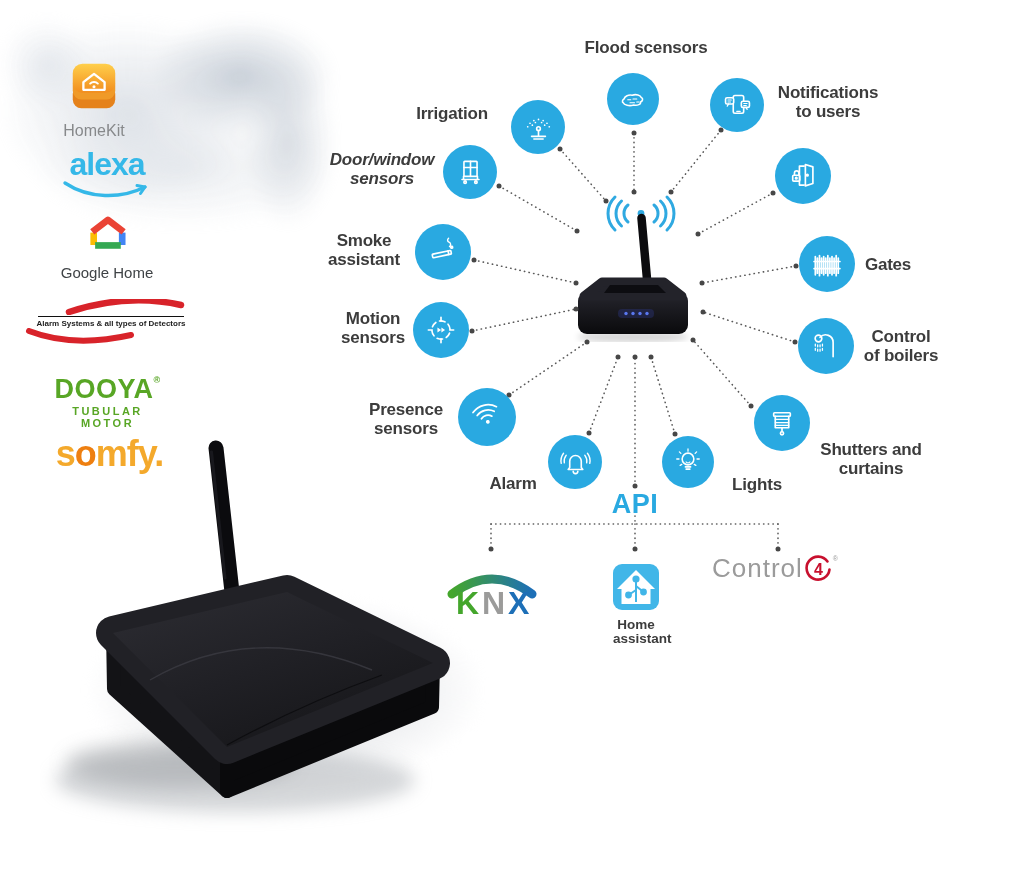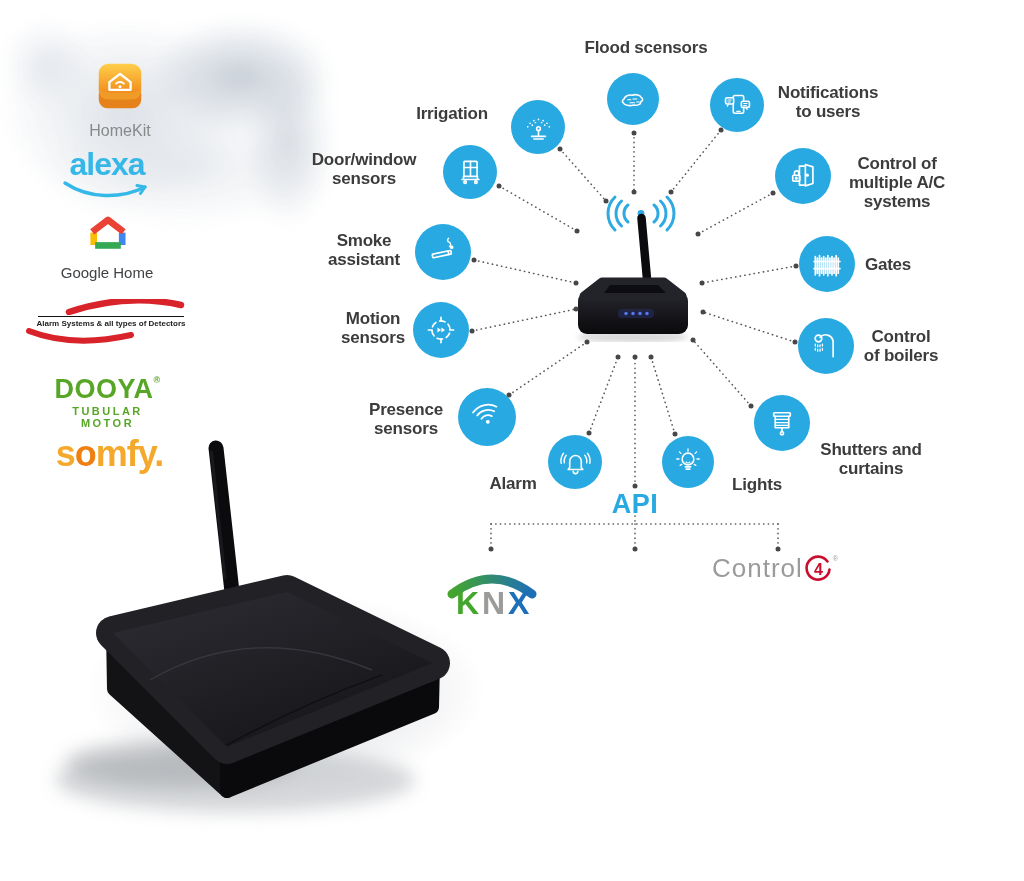--- a/index.html
+++ b/index.html
@@ -29,34 +29,34 @@
   #bub-motion{left:413px;top:302px;width:56px;height:56px;}
   #bub-boilers{left:798px;top:318px;width:56px;height:56px;}
   #bub-presence{left:458px;top:388px;width:58px;height:58px;}
   #bub-shutters{left:754px;top:395px;width:56px;height:56px;}
   #bub-alarm{left:548px;top:435px;width:54px;height:54px;}
   #bub-lights{left:662px;top:436px;width:52px;height:52px;}
   
   .nlabel{position:absolute;transform:translate(-50%,-50%);text-align:center;font-weight:bold;
     font-size:17px;line-height:1.13;color:#3C3C3C;white-space:pre-line;letter-spacing:-0.2px;}
   #lab-flood{left:634px;top:48px;margin-left:12px;}  #lab-irrigation{left:452px;top:114px;}
-  #lab-notifications{left:828px;top:102px;}  #lab-door{left:364px;top:169px;}
+  #lab-notifications{left:828px;top:102px;}  #lab-door{left:382px;top:169px;font-style:italic;}
   #lab-ac{left:897px;top:183px;}  #lab-smoke{left:364px;top:250px;}
   #lab-gates{left:888px;top:265px;}  #lab-motion{left:373px;top:328px;}
   #lab-boilers{left:901px;top:346px;}  #lab-presence{left:406px;top:419px;}
   #lab-shutters{left:871px;top:423px;margin-top:36px;}  #lab-alarm{left:513px;top:484px;}
   #lab-lights{left:757px;top:485px;}
   #lab-api{position:absolute;left:635px;top:504px;transform:translate(-50%,-50%);
     font-weight:bold;font-size:27px;color:#29A9E1;letter-spacing:.5px;}
   
   #lines{position:absolute;left:0;top:0;}
   #lines line{stroke:#5a5a5a;stroke-width:1.6;stroke-dasharray:0.3 4.4;stroke-linecap:round;}
   
   .partner{position:absolute;text-align:center;}
-  #homekit{left:72px;top:58px;width:96px;}
+  #homekit{left:46px;top:58px;width:96px;}
   #homekit .plabel{font-size:16px;color:#87898B;margin-top:4px;}
   #alexa{left:55px;top:148px;width:104px;}
   #alexa .word{font-size:32px;font-weight:bold;color:#35B8E8;letter-spacing:-1px;line-height:1;}
   #googlehome{left:56px;top:216px;width:102px;}
   #googlehome .plabel{font-size:15px;color:#3F4346;margin-top:6px;}
   #maximum{left:25px;top:299px;width:172px;}
   #maximum .mtitle{font-size:18px;font-weight:900;color:#101010;letter-spacing:-0.5px;display:inline;}
   #maximum .msub{font-size:13.5px;font-weight:bold;color:#101010;display:inline;margin-left:3px;}
   #maximum .mline{width:146px;border-bottom:1.6px solid #101010;margin:1px auto 2px auto;}
   #maximum .mtag{font-size:8px;font-weight:bold;color:#1d1d1d;letter-spacing:0;}
@@ -371,23 +371,20 @@
       <path d="M24 6.5v3 M12.5 10.5l2 2 M35.5 10.5l-2 2 M9 20h3 M36 20h3 M13.5 28.5l2.2-1.3 M34.5 28.5l-2.2-1.3" stroke-width="1.7"></path>
     </svg>
   </div>
 
   <div class="nlabel" id="lab-flood">Flood scensors</div>
   <div class="nlabel" id="lab-irrigation">Irrigation</div>
   <div class="nlabel" id="lab-notifications">Notifications
 to users</div>
   <div class="nlabel" id="lab-door">Door/window
 sensors</div>
-  <div class="nlabel" id="lab-ac">Control of
-multiple A/C
-systems</div>
   <div class="nlabel" id="lab-smoke">Smoke
 assistant</div>
   <div class="nlabel" id="lab-gates">Gates</div>
   <div class="nlabel" id="lab-motion">Motion
 sensors</div>
   <div class="nlabel" id="lab-boilers">Control
 of boilers</div>
   <div class="nlabel" id="lab-presence">Presence
 sensors</div>
   <div class="nlabel" id="lab-shutters">Shutters and
@@ -404,20 +401,36 @@
         </linearGradient>
       </defs>
     <path d="M8 32 Q48 2 88 32" stroke="url(#knxg)" stroke-width="9" fill="none" stroke-linecap="round"></path>
     <text y="52" font-family="Liberation Sans, sans-serif" font-size="32" font-weight="bold">
       <tspan x="12" fill="#44A62C">K</tspan>
       <tspan x="38" fill="#9B9B9A">N</tspan>
       <tspan x="64" fill="#1D6FB7">X</tspan>
     </text>
   </svg>
 
+  <div id="hassistant">
+    <svg width="46" height="46" viewBox="0 0 46 46">
+      <rect x="0" y="0" width="46" height="46" rx="9" fill="#41B6E8"></rect>
+      <path d="M23 6 L42 25 H37.5 V40 H8.5 V25 H4 Z" fill="#fff"></path>
+      <g stroke="#41B6E8" stroke-width="2" fill="#41B6E8">
+        <line x1="23" y1="16" x2="23" y2="38"></line>
+        <line x1="23" y1="26" x2="15.5" y2="31"></line>
+        <line x1="23" y1="22" x2="30.5" y2="28"></line>
+        <circle cx="23" cy="15" r="2.6"></circle>
+          <circle cx="15.5" cy="31" r="2.4"></circle>
+          <circle cx="30.5" cy="28" r="2.4"></circle>
+      </g>
+    </svg>
+    <div class="halabel">Home
+assistant</div>
+  </div>
 
   <div id="control4">
     <span class="cword">Control</span>
     <svg width="30" height="30" viewBox="0 0 30 30">
       <path d="M24.5 7.5 A11.5 11.5 0 1 0 26.5 15.5" stroke="#C8102E" stroke-width="2.6" fill="none" stroke-linecap="round"></path>
       <text x="15.5" y="21" text-anchor="middle" font-family="Liberation Sans, sans-serif" font-size="16" font-weight="bold" fill="#C8102E">4</text>
     </svg>
     <span class="creg">®</span>
   </div>
 

